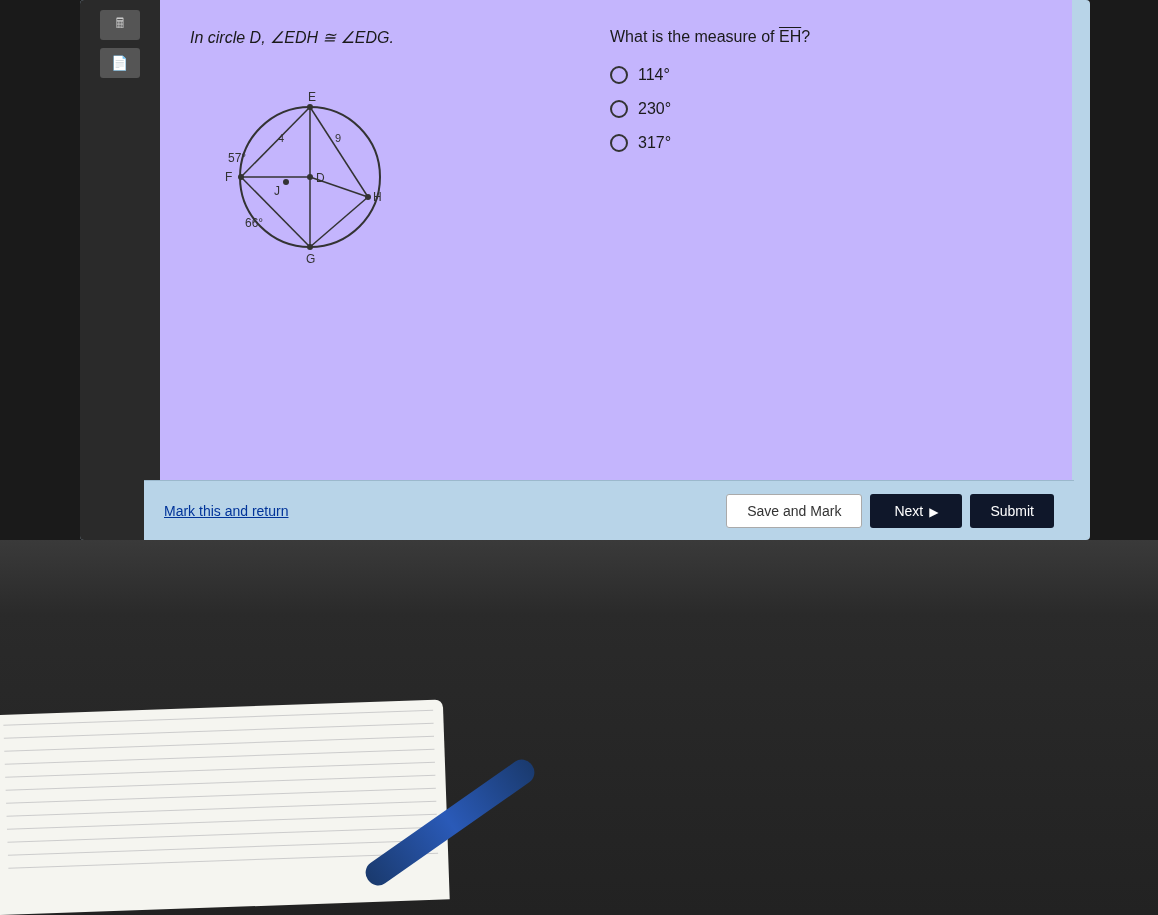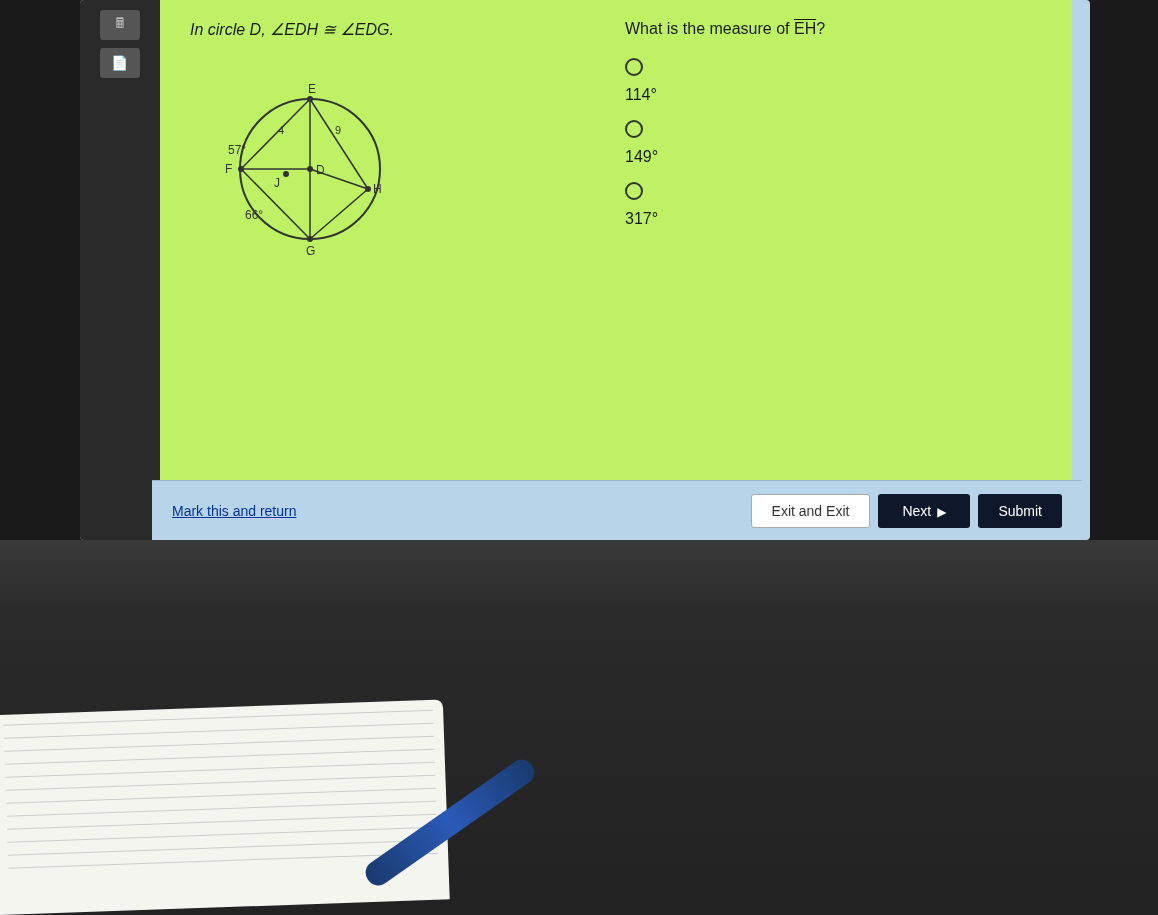--- a/index.html
+++ b/index.html
@@ -51,37 +51,36 @@
       font-size: 14px;
     }
 
     
     .content-area {
       position: absolute;
       left: 80px;
       top: 0;
       width: 912px;
       height: 510px;
-      background: #bef264;
-      padding: 20px 30px;
+      background: #c4b5fd;
+      padding: 28px 30px;
     }
 
     .question-container {
       display: flex;
       gap: 40px;
       align-items: flex-start;
     }
 
     .left-panel {
       flex: 0 0 380px;
     }
 
     .right-panel {
       flex: 1;
-      margin-left: 15px;
     }
 
     .question-text {
       font-size: 16px;
       color: #1a1a1a;
       margin-bottom: 20px;
       font-style: italic;
     }
 
     
@@ -95,41 +94,41 @@
       color: #1a1a1a;
       margin-bottom: 20px;
     }
 
     .overline {
       text-decoration: overline;
     }
 
     .answer-choice {
       display: flex;
+      align-items: center;
       gap: 10px;
       margin-bottom: 16px;
       font-size: 16px;
       color: #1a1a1a;
-      flex-direction: column;
     }
 
     .radio-circle {
       width: 18px;
       height: 18px;
       border: 2px solid #333;
       border-radius: 50%;
       display: inline-block;
       flex-shrink: 0;
     }
 
     
     .bottom-bar {
       position: absolute;
       bottom: 0;
-      left: 72px;
+      left: 64px;
       width: 930px;
       height: 60px;
       background: #b8d4e8;
       border-top: 1px solid #9bb8cc;
       display: flex;
       align-items: center;
       justify-content: space-between;
       padding: 0 20px;
     }
 
@@ -326,36 +325,36 @@
           What is the measure of <span class="overline">EH</span>?
         </div>
 
         <div class="answer-choice">
           <span class="radio-circle"></span>
           <span>114°</span>
         </div>
 
         <div class="answer-choice">
           <span class="radio-circle"></span>
-          <span>149°</span>
+          <span>230°</span>
         </div>
 
 
         <div class="answer-choice">
           <span class="radio-circle"></span>
           <span>317°</span>
         </div>
       </div>
     </div>
   </div>
 
   <div class="bottom-bar">
     <a class="mark-return-link">Mark this and return</a>
     <div class="buttons-group">
-      <button class="btn-save">Exit and Exit</button>
+      <button class="btn-save">Save and Mark</button>
       <button class="btn-next">Next</button>
       <button class="btn-submit">Submit</button>
     </div>
   </div>
 </div>
 
 <div class="url-bar">edgenuity.com/ContentViewers/AssessmentViewer/Activit...</div>
 
 <div class="taskbar">
 

